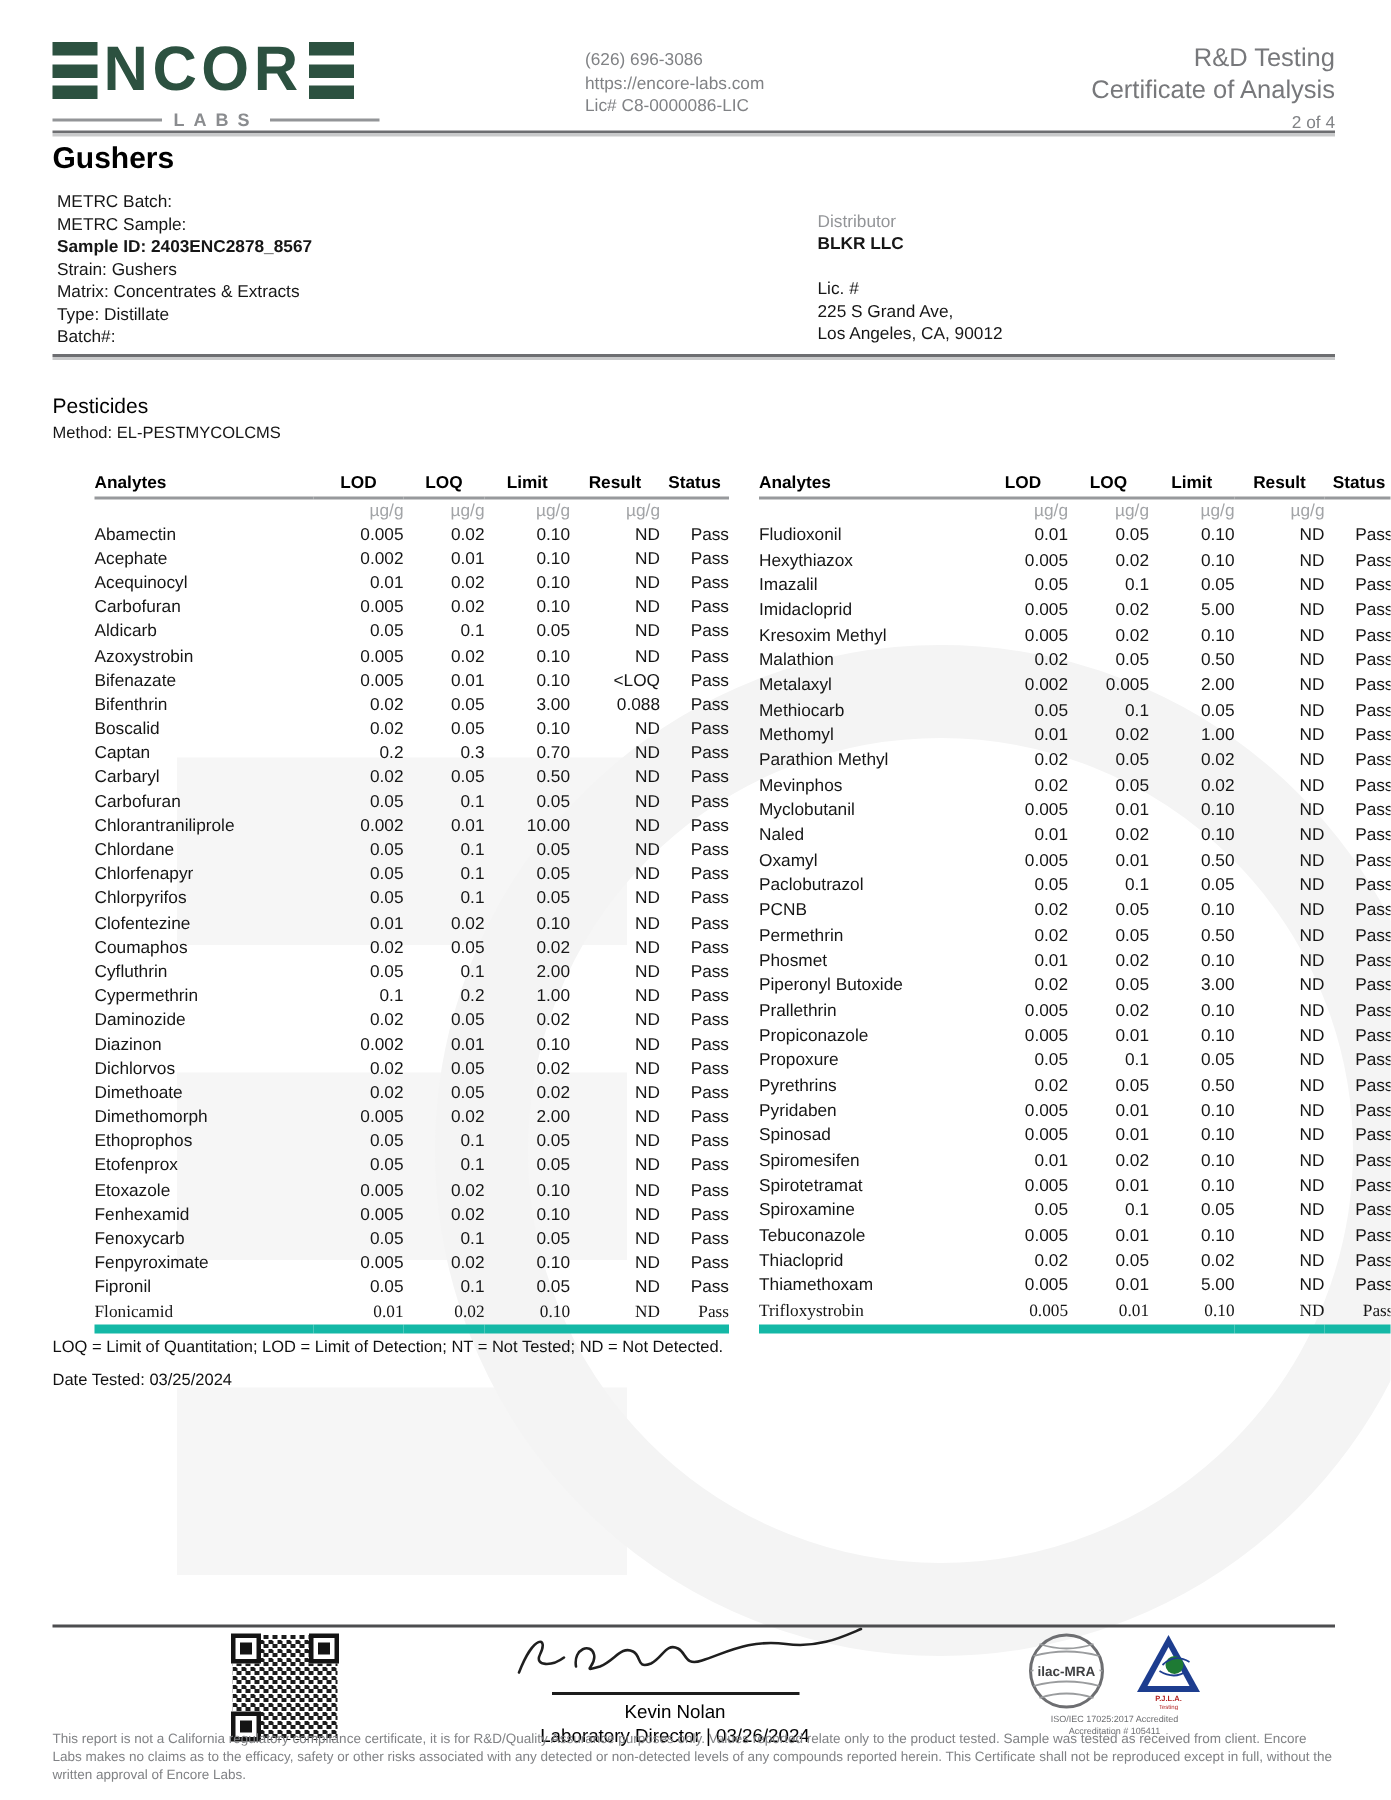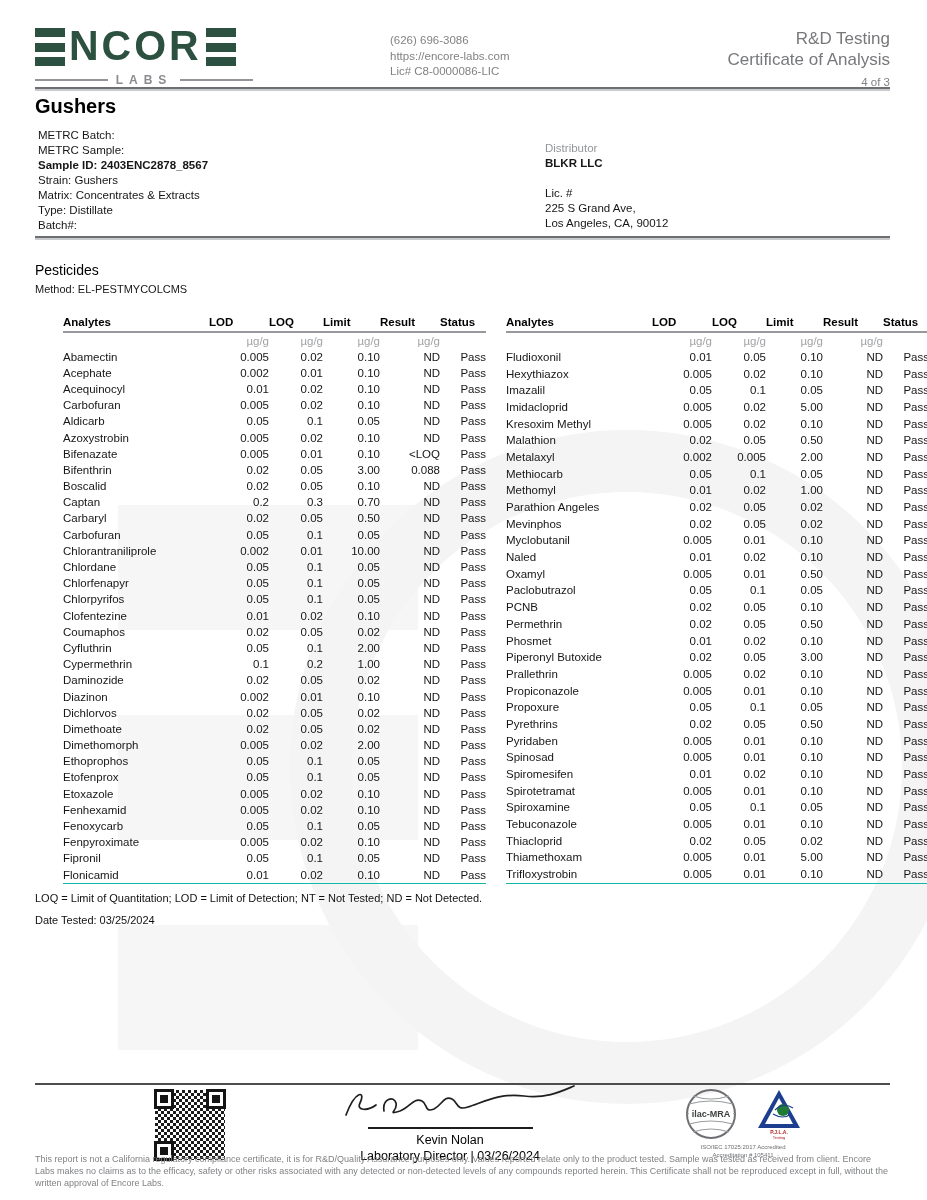--- a/index.html
+++ b/index.html
@@ -37,26 +37,26 @@
   .si-mid{left:365px;top:158px;}
   .si-right{left:545px;top:141px;}
   .bold{font-weight:700;}
   .graylab{color:#939598;}
   .gap{height:14px;}
   
   .sec-title{position:absolute;left:35px;top:262px;font-size:14px;color:#000;}
   .sec-method{position:absolute;left:35px;top:283px;font-size:11px;color:#161616;}
   .tables{position:absolute;left:35px;top:316px;display:flex;gap:20px;margin-left:28px;}
   table{border-collapse:collapse;width:423px;table-layout:fixed;}
-  th{font-size:11.5px;font-weight:700;text-align:left;padding:0 0 3px 0;border-bottom:2px solid #97999c;color:#000;}
+  th{font-size:11.5px;font-weight:700;text-align:center;padding:0 0 3px 0;border-bottom:2px solid #97999c;color:#000;}
   th:first-child{text-align:left;}
   td{font-size:11.5px;line-height:13px;padding:1.6px 0;text-align:right;color:#161616;}
   td:first-child{text-align:left;}
   tr.units td{color:#a2a4a7;padding:2px 0 1px 0;}
-  tbody tr:last-child td{border-bottom:1px solid #14b8a6;}
+  tbody tr:last-child td{border-bottom:6px solid #14b8a6;font-family:Liberation Serif, serif;}
   col.c-an{width:146px;} col.c-lod{width:60px;} col.c-loq{width:54px;}
   col.c-lim{width:57px;} col.c-res{width:60px;} col.c-st{width:46px;}
   
   .note1{position:absolute;left:35px;top:914px;font-size:11px;color:#111;}
   .note2{position:absolute;left:35px;top:892px;font-size:11px;color:#111;}
   
   .qr{position:absolute;left:155px;top:1090px;width:70px;height:70px;
       background:repeating-conic-gradient(#1b1b1b 0% 25%,#fff 0% 50%) 0 0/6px 6px;}
   .finder{position:absolute;width:14px;height:14px;background:#fff;border:3px solid #141414;}
   .finder .dot{position:absolute;inset:3px;background:#141414;}
@@ -107,21 +107,21 @@
 
   <div class="hcol hcol2">
     <div>(626) 696-3086</div>
     <div>https://encore-labs.com</div>
     <div>Lic# C8-0000086-LIC</div>
   </div>
 
   <div class="hright">
     <div class="big">R&amp;D Testing</div>
     <div class="big">Certificate of Analysis</div>
-    <div class="pg">4 of 3</div>
+    <div class="pg">2 of 4</div>
   </div>
 
   <div class="rule rule1"></div>
 
   <div class="product-title">Gushers</div>
 
   <div class="si si-left">
     <div>METRC Batch:</div>
     <div>METRC Sample:</div>
     <div class="bold">Sample ID: 2403ENC2878_8567</div>
@@ -536,21 +536,21 @@
           </tr>
           <tr>
             <td>Methomyl</td>
             <td>0.01</td>
             <td>0.02</td>
             <td>1.00</td>
             <td>ND</td>
             <td>Pass</td>
           </tr>
           <tr>
-            <td>Parathion Angeles</td>
+            <td>Parathion Methyl</td>
             <td>0.02</td>
             <td>0.05</td>
             <td>0.02</td>
             <td>ND</td>
             <td>Pass</td>
           </tr>
           <tr>
             <td>Mevinphos</td>
             <td>0.02</td>
             <td>0.05</td>

